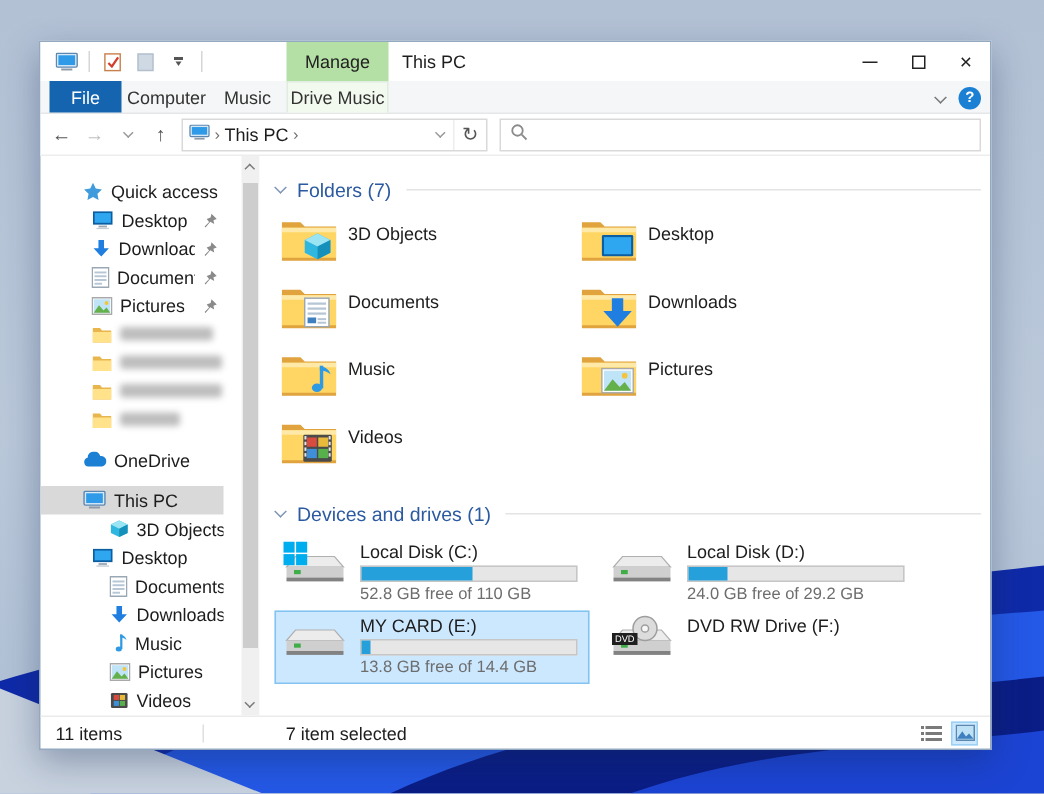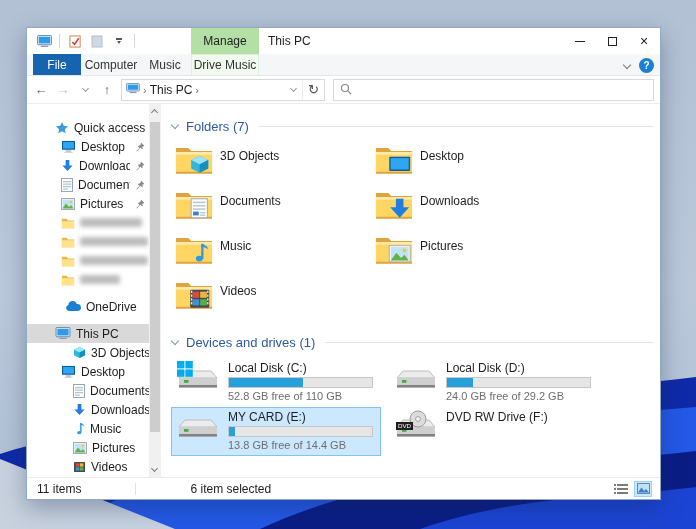--- a/index.html
+++ b/index.html
@@ -54,21 +54,21 @@
   .addr-crumbs { display:flex; align-items:center; gap:3px; padding:0 4px; flex:1; font-size:12px; color:#1d1d1d; }
   .crumb-sep { color:#707070; font-size:11px; }
   .addr-chev { width:18px; height:20px; display:flex; align-items:center; justify-content:center; }
   .refresh-btn { width:22px; height:20px; display:flex; align-items:center; justify-content:center; color:#555; font-size:13px; border-left:1px solid #ededed; }
   .search-box { margin-left:8px; height:22px; flex:1; border:1px solid #d9d9d9; display:flex; align-items:center; padding:0 6px; gap:6px; background:#fff; }
   .search-box input { border:none; outline:none; flex:1; font-size:12px; color:#333; font-family:inherit; background:transparent; }
   .search-box input::placeholder { color:#8a8a8a; }
 
   
   .content { flex:1 1 auto; display:flex; min-height:0; }
-  .sidebar { width:134px; flex:0 0 auto; position:relative; overflow:hidden; padding-top:14px; }
+  .sidebar { width:146px; flex:0 0 auto; position:relative; overflow:hidden; padding-top:14px; }
   .side-list { width:122px; }
   .side-row { height:19px; display:flex; align-items:center; gap:5px; font-size:12px; color:#1d1d1d; position:relative; }
   .side-row.sel { background:#d9d9d9; }
   .side-row .lbl { white-space:nowrap; overflow:hidden; }
   .side-row .pin { margin-left:auto; margin-right:4px; flex:0 0 auto; }
   .blurbar { height:9px; background:#9a9a9a; border-radius:2px; filter:blur(2px); opacity:.65; }
   .side-scroll { position:absolute; right:0; top:0; bottom:0; width:12px; background:#f0f0f0; }
   .scroll-arrow { position:absolute; left:0; width:12px; height:14px; display:flex; align-items:center; justify-content:center; }
   .scroll-arrow .c { width:6px; height:6px; position:relative; }
   .scroll-arrow.up .c:after { content:""; position:absolute; left:0; top:2px; width:4px; height:4px; border-left:1.3px solid #7a7a7a; border-top:1.3px solid #7a7a7a; transform:rotate(45deg); }
@@ -301,21 +301,21 @@
           </div>
           <div class="side-row" style="padding-left: 34px;">
             <span style="display: flex;">
               <svg width="14" height="12" viewBox="0 0 16 13">
                 <path d="M1 1.5 h5.5 l1.5 2 H15 v9 H1 z" fill="#e9b64d"></path>
                 <path d="M1 4.5 h14 v8 H1 z" fill="#ffe28a"></path>
               </svg>
             </span>
             <span class="blurbar" style="width: 40px;"></span>
           </div>
-          <div class="side-row" style="padding-left: 38px; margin-top: 8px;">
+          <div class="side-row" style="padding-left: 28px; margin-top: 8px;">
             <span style="display: flex;">
               <svg width="16" height="11" viewBox="0 0 16 11">
                 <path d="M13 10 H4 A3 3 0 0 1 3.4 4.1 A4.3 4.3 0 0 1 11.8 3 A3.5 3.5 0 0 1 13 10 Z" fill="#1b7fd4"></path>
               </svg>
             </span>
             <span class="lbl">OneDrive</span>
           </div>
           <div class="side-row sel" style="padding-left: 28px; margin-top: 8px;">
             <span style="display: flex;">
               <svg width="16" height="13" viewBox="0 0 16 14">
@@ -601,21 +601,21 @@
               <span class="drive-name">DVD RW Drive (F:)</span>
             </div>
           </div>
         </div>
     </div>
   </div>
 
   <div class="statusbar">
     <span>11 items</span>
     <span class="sep"></span>
-    <span>6 item selected</span>
+    <span>7 item selected</span>
     <div class="view-btns">
       <span class="view-btn">
         <svg width="14" height="12" viewBox="0 0 14 12">
             <g fill="#7a7a7a">
               <rect x="0" y="1" width="2" height="2"></rect>
               <rect x="3" y="1" width="11" height="2"></rect>
               <rect x="0" y="5" width="2" height="2"></rect>
               <rect x="3" y="5" width="11" height="2"></rect>
               <rect x="0" y="9" width="2" height="2"></rect>
               <rect x="3" y="9" width="11" height="2"></rect>

